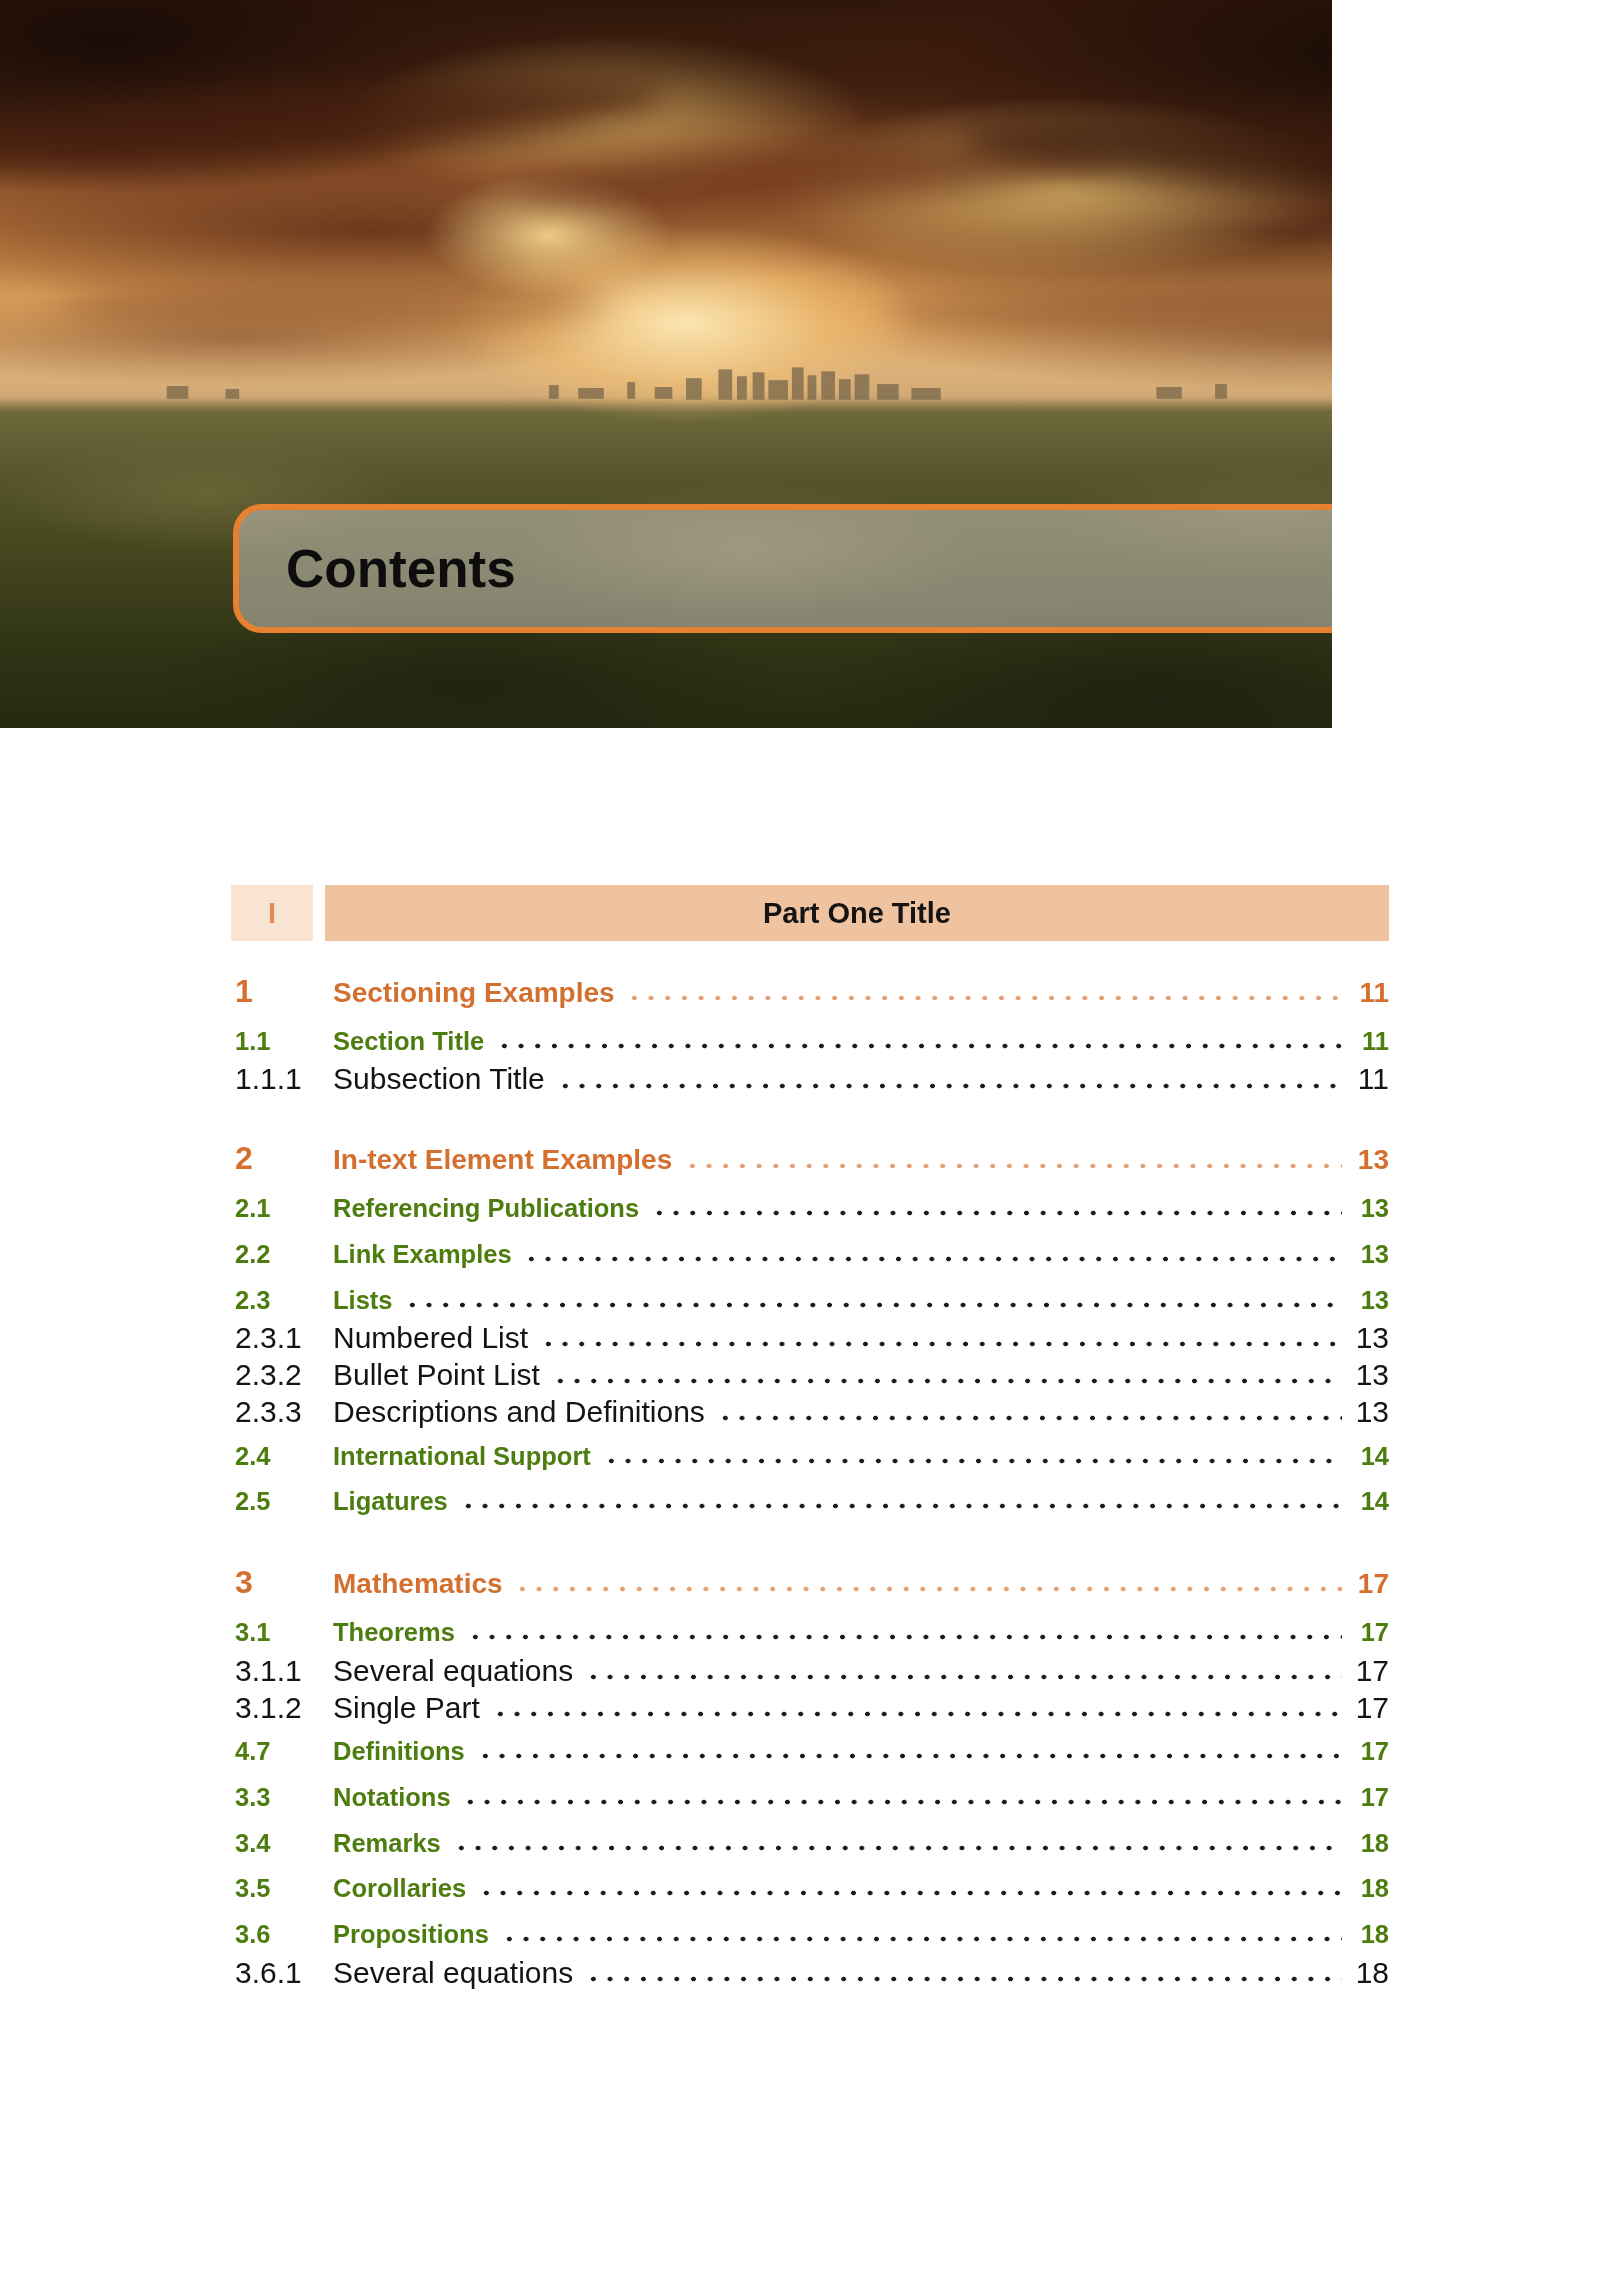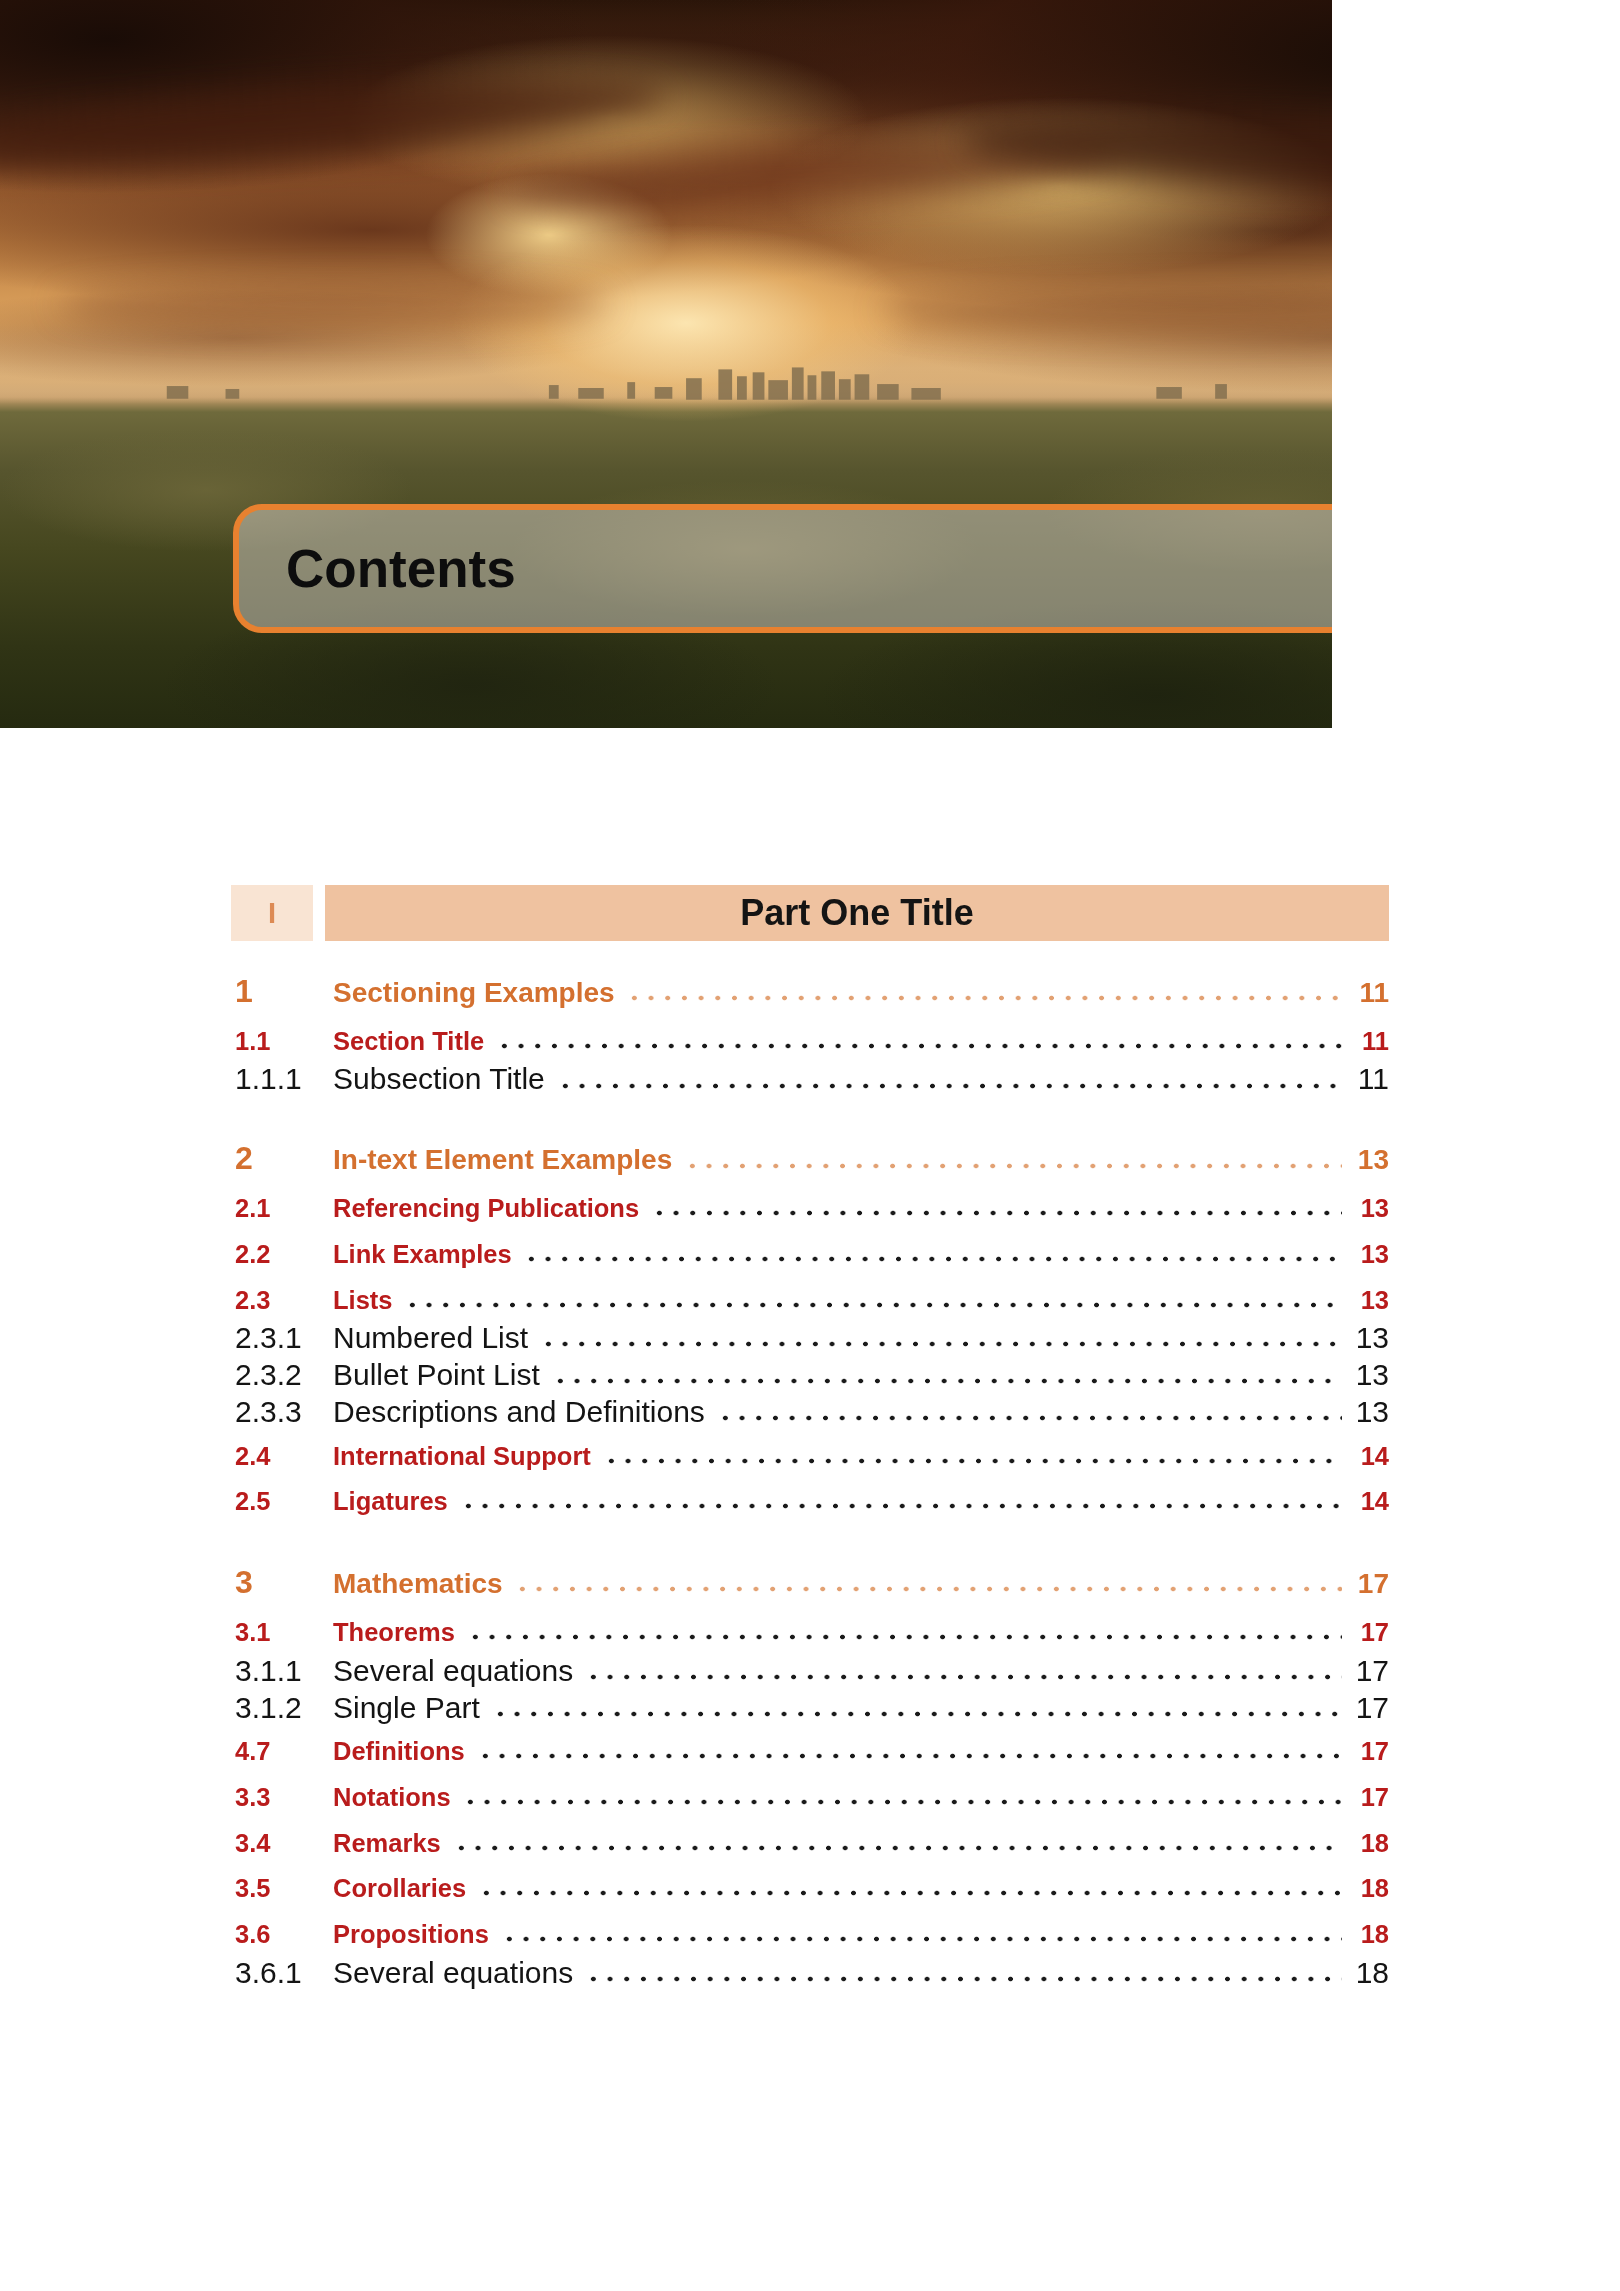--- a/index.html
+++ b/index.html
@@ -66,39 +66,39 @@
   }
   .part-bar{display:flex;height:56px;margin-top:63px;}
   .part-bar:first-child{margin-top:0;}
   .part-numeral{
     width:82px;flex:none;background:#f9e4d3;color:#dd8a54;
     font-size:29px;font-weight:bold;display:flex;align-items:center;justify-content:center;
     margin-left:-3.9px;
   }
   .part-title-bar{
     flex:1;margin-left:11.8px;background:#efc2a0;color:#141414;
-    font-size:36px;font-weight:bold;display:flex;align-items:center;justify-content:center;
+    font-size:29px;font-weight:bold;display:flex;align-items:center;justify-content:center;
   }
 
   .row{display:flex;align-items:baseline;}
   .row .num{flex:none;width:98px;}
   .row .title{flex:none;white-space:nowrap;}
   .row .dots{
     flex:1;height:13.7px;margin:0 9.8px 0 11.8px;
     background-image:radial-gradient(circle, currentColor 2.2px, rgba(0,0,0,0) 2.6px);
     background-size:16.7px 5.9px;background-repeat:repeat-x;background-position:left bottom 1px;
   }
   .row .page{flex:none;text-align:right;min-width:37px;}
 
   .row.chapter{margin-top:47px;color:#d4702f;font-weight:bold;font-size:28px;line-height:37px;}
   .row.chapter .num{font-size:32px;}
   .row.chapter .dots{color:#e2a173;}
   .part-bar + .row.chapter{margin-top:32px;}
 
-  .row.section{margin-top:14.7px;color:#b91c1c;font-weight:bold;font-size:25.5px;line-height:31px;}
+  .row.section{margin-top:14.7px;color:#4d7c0f;font-weight:bold;font-size:25.5px;line-height:31px;}
   .row.section .dots{color:#1a1a1a;}
 
   .row.subsection{margin-top:7.8px;color:#141414;font-weight:normal;font-size:30px;line-height:29px;}
   .row.subsection .dots{color:#1a1a1a;}
 </style>
 </head>
 <body>
 
 <div class="hero">
   <div class="cloud c1"></div>

